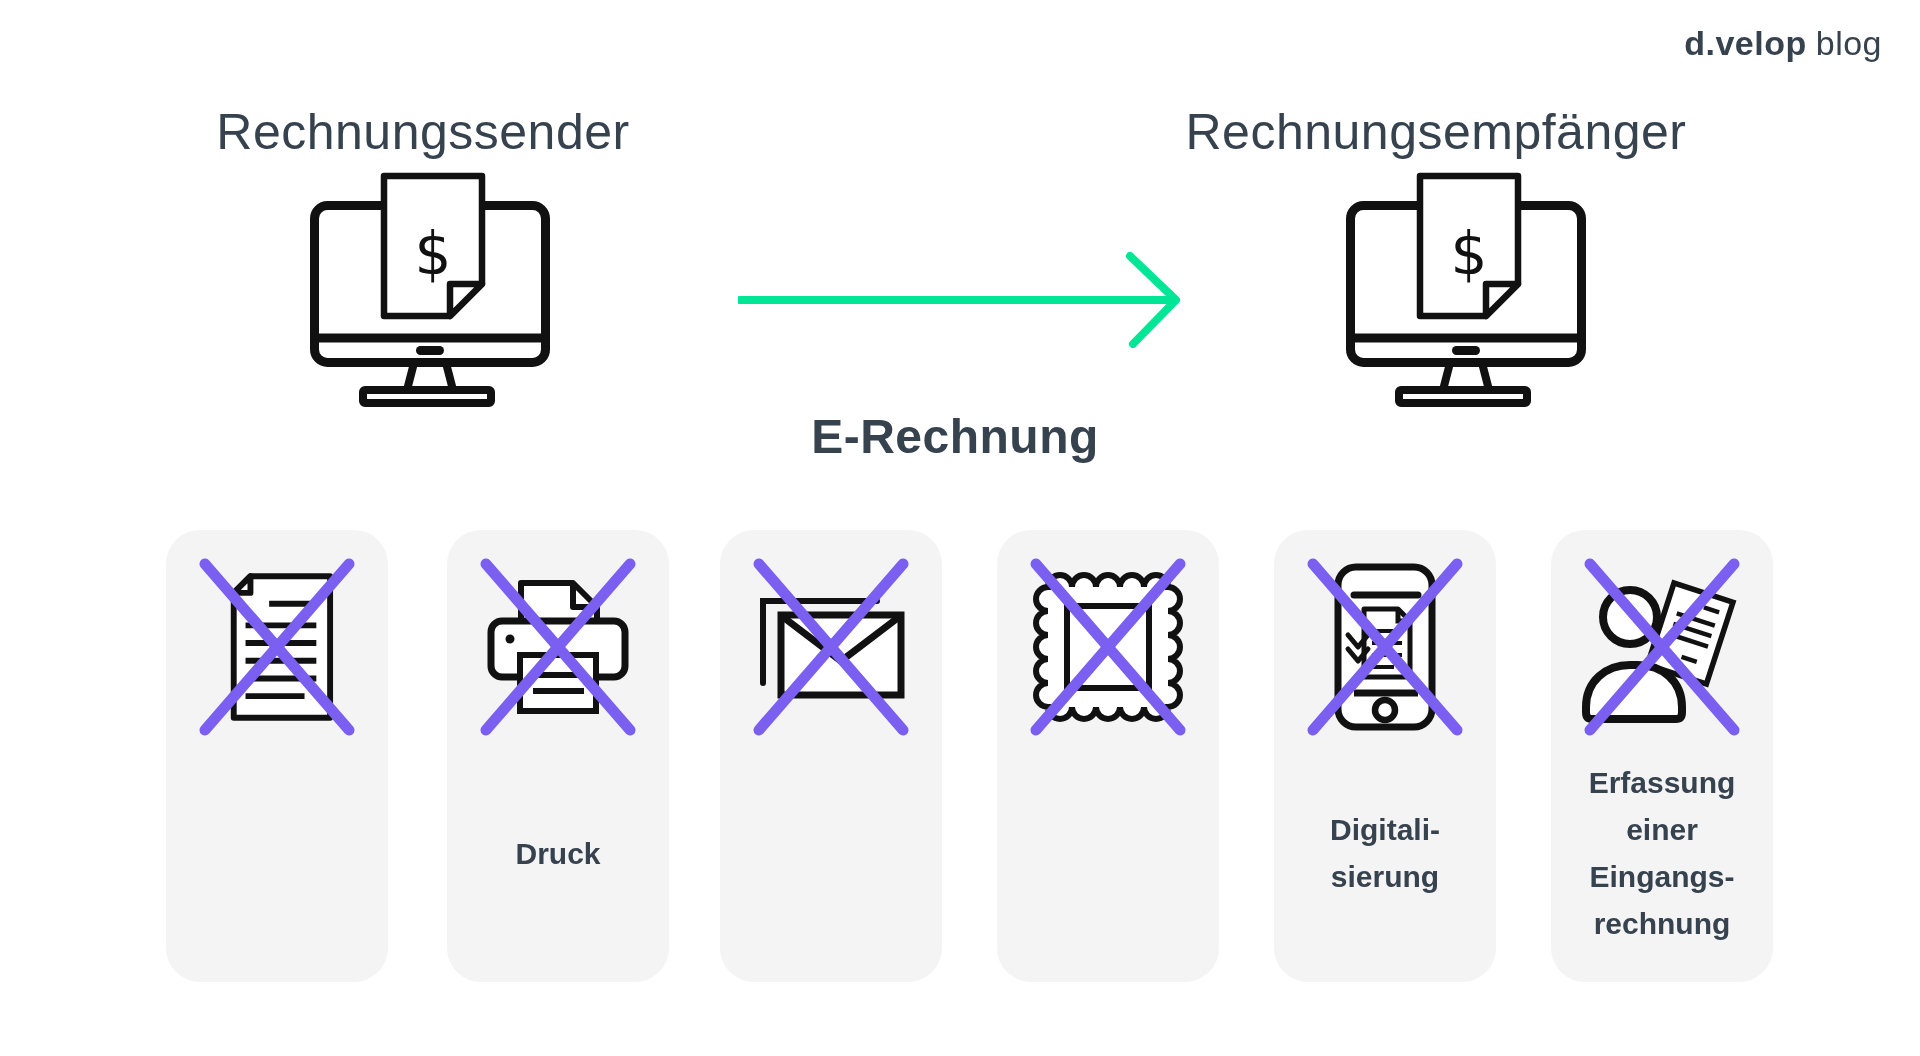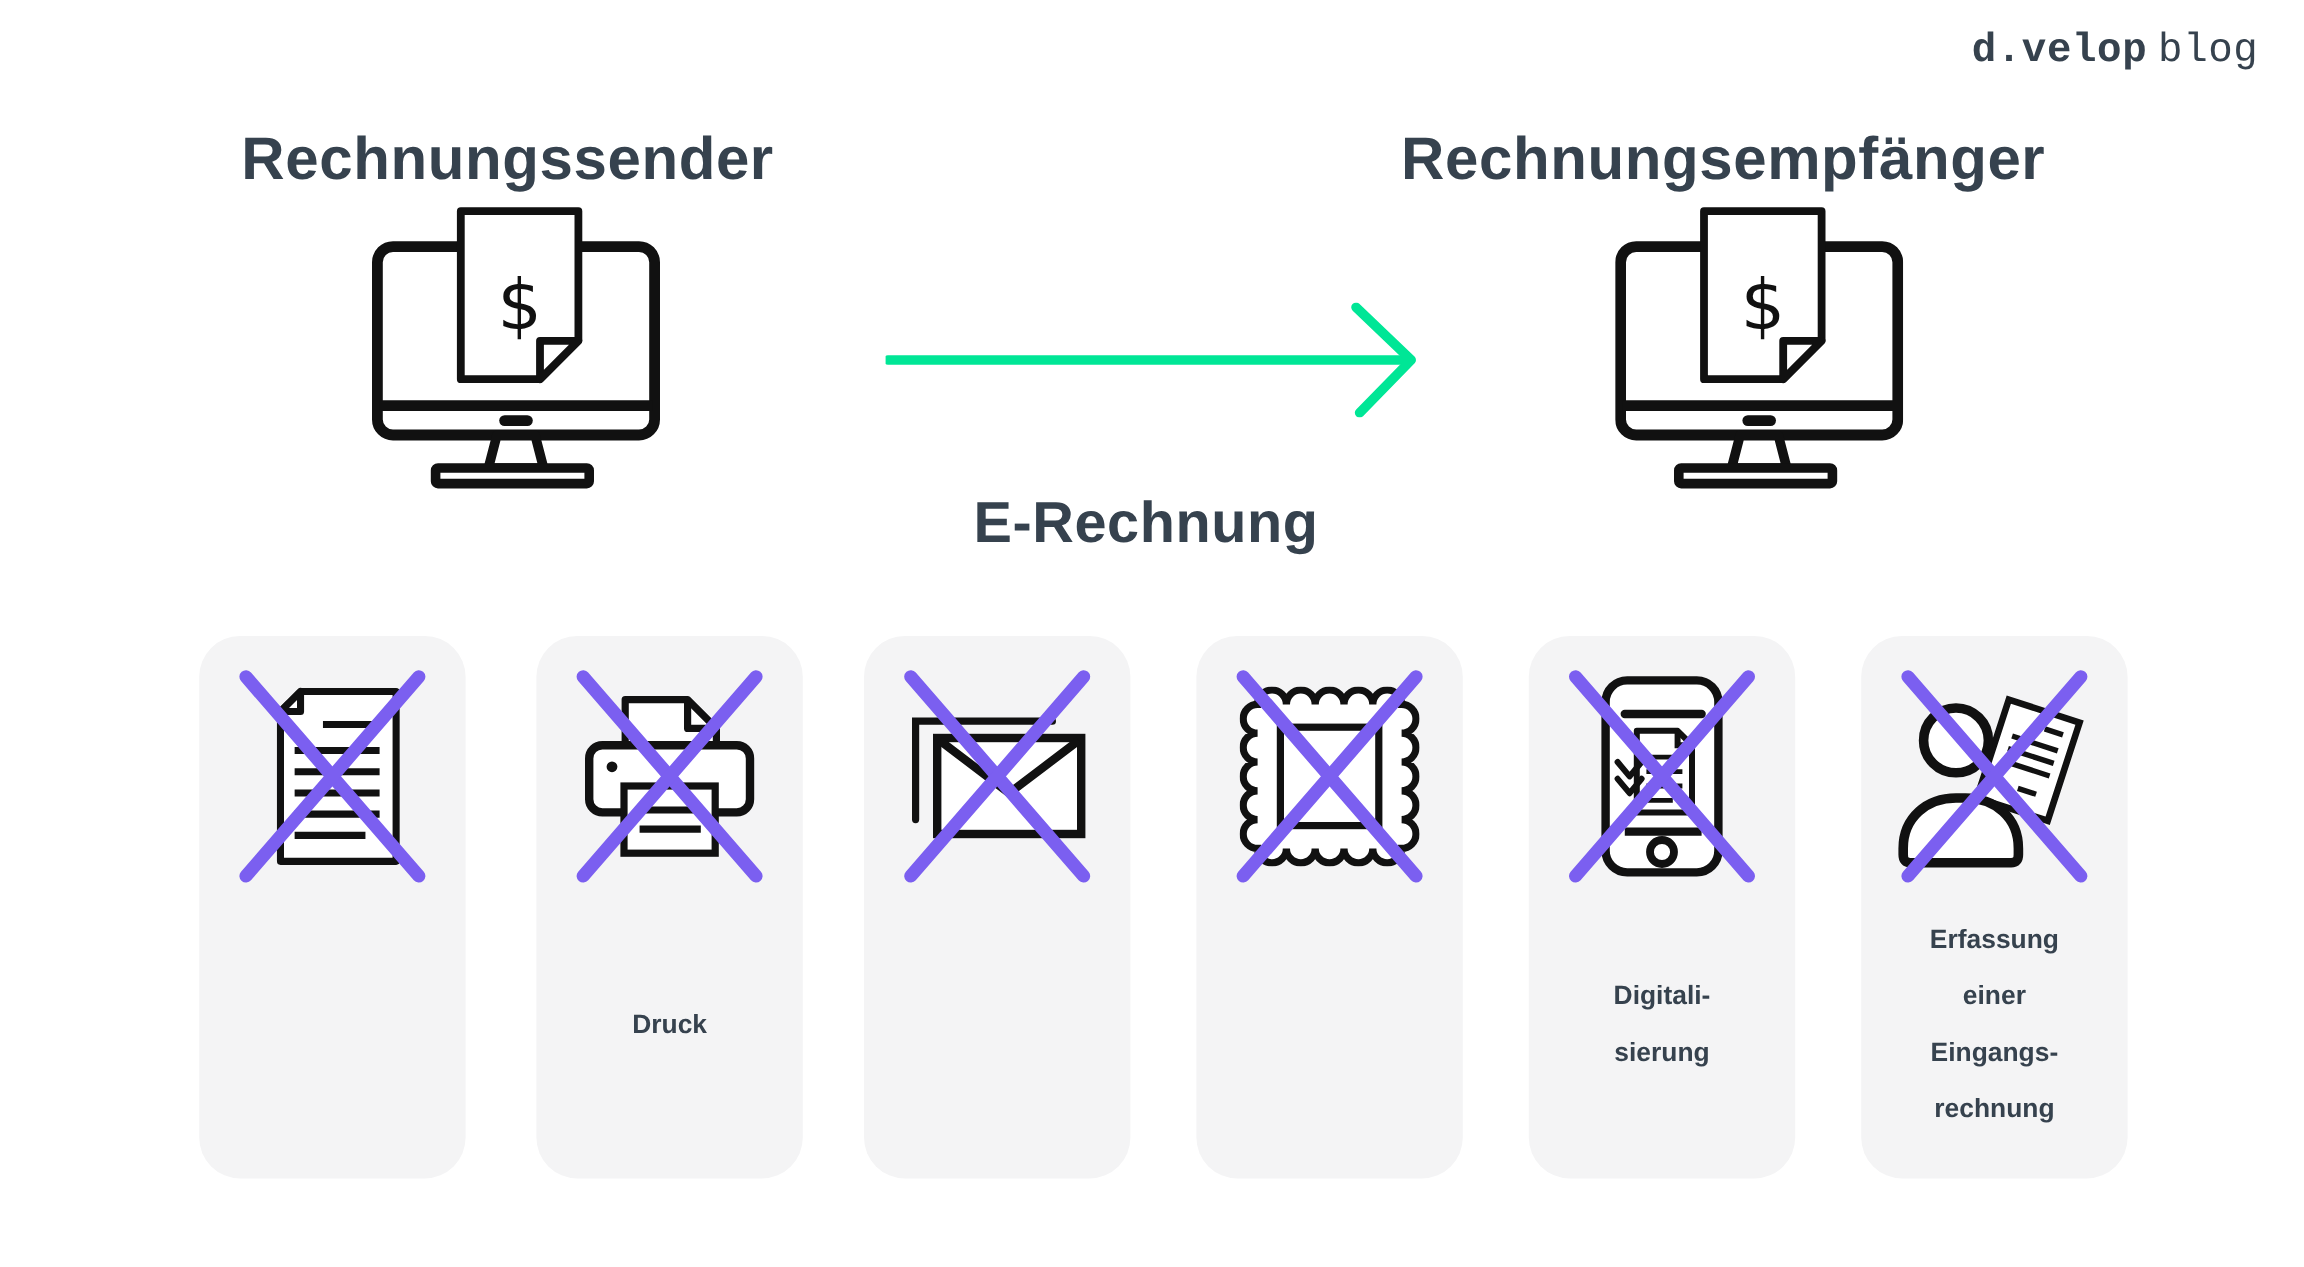--- a/index.html
+++ b/index.html
@@ -5,41 +5,41 @@
   :root{
     --c-text:#36424e; --c-green:#00e696; --c-purple:#7b5ff0;
     --c-card_bg:#f4f4f5; --c-icon:#111111; --c-bg:#ffffff;
   }
   *{margin:0;padding:0;box-sizing:border-box;}
   html,body{width:1920px;height:1056px;}
   body{
     position:relative;background:var(--c-bg);overflow:hidden;
     font-family:"Liberation Sans",sans-serif;color:var(--c-text);
   }
-  .logo{position:absolute;top:24px;right:38px;font-size:34px;letter-spacing:.5px;font-family:Liberation Mono, monospace;}
+  .logo{position:absolute;top:24px;right:38px;font-size:34px;letter-spacing:.5px;}
   .logo .brand{font-weight:700;}
   .logo .suffix{font-weight:400;margin-left:9px;}
   .title{position:absolute;top:103px;width:560px;text-align:center;
-         font-size:50px;font-weight:700;letter-spacing:.5px;line-height:58px;}
+         font-size:50px;font-weight:400;letter-spacing:.5px;line-height:58px;}
   .title.sender{left:143px;}
   .title.receiver{left:1156px;}
   .monitor{position:absolute;top:172px;width:240px;height:236px;}
   .monitor.left{left:310px;}
   .monitor.right{left:1346px;}
   .arrow{position:absolute;left:738px;top:252px;width:444px;height:96px;}
   .arrow-label{position:absolute;left:755px;top:372px;width:400px;text-align:center;
                font-size:48px;font-weight:700;letter-spacing:.5px;margin-top:37px;}
   .card{position:absolute;top:530px;width:222px;height:452px;border-radius:34px;
         background:var(--c-card_bg);}
   .icon-wrap{position:relative;margin:26px auto 0;width:160px;height:182px;}
   .step-icon{position:absolute;left:50%;top:50%;transform:translate(-50%,-50%);}
   .cross{position:absolute;left:0;top:0;width:160px;height:182px;}
   .label-wrap{position:absolute;left:6px;right:6px;top:230px;height:186px;
               display:flex;align-items:center;justify-content:center;}
-  .label{font-size:22px;font-weight:700;line-height:47px;text-align:center;
+  .label{font-size:30px;font-weight:700;line-height:47px;text-align:center;
          white-space:pre-line;color:var(--c-text);}
   svg{display:block;}
 </style>
 </head>
 <body>
 
 <svg width="0" height="0" style="position:absolute" aria-hidden="true">
   <defs>
     <symbol id="monitor-sym" viewBox="0 0 240 236">
       <rect x="4.5" y="33.5" width="231" height="157" rx="13" fill="#fff" stroke="var(--c-icon)" stroke-width="9"></rect>

